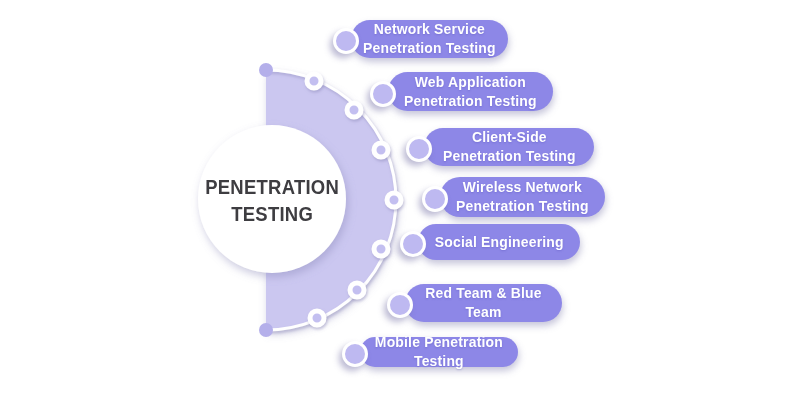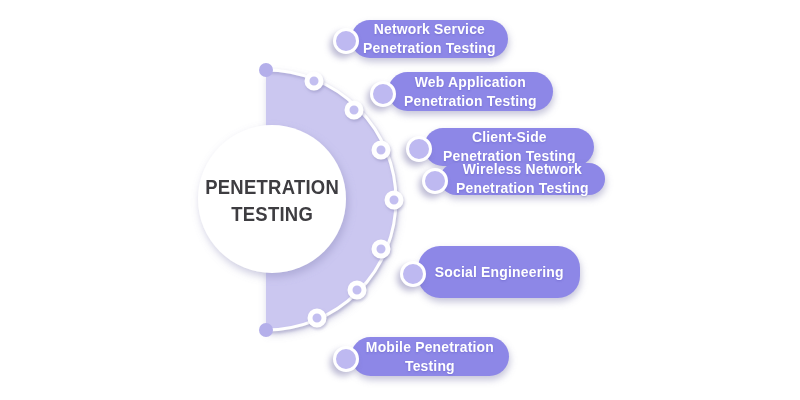--- a/index.html
+++ b/index.html
@@ -50,24 +50,24 @@
     left:-18px;top:calc(50% - 11px);
     width:20px;height:20px;
     border-radius:50%;
     background:var(--pill-dot,#BEB9F1);
     border:3px solid #ffffff;
     box-shadow:-3px 4px 6px rgba(108,104,160,.45);
   }
   .p1{left:351px;top:20px;width:157px;height:38px;}
   .p2{left:388px;top:72px;width:165px;height:39px;}
   .p3{left:424px;top:128px;width:170px;height:38px;text-align:center;}
-  .p4{left:440px;top:163px;width:165px;height:32px;}
-  .p5{left:418px;top:246px;width:162px;height:52px;text-align:right;}
+  .p4{left:440px;top:177px;width:165px;height:40px;}
+  .p5{left:418px;top:224px;width:162px;height:36px;text-align:right;}
   .p6{left:405px;top:284px;width:157px;height:38px;}
-  .p7{left:351px;top:337px;width:158px;height:39px;}
+  .p7{left:360px;top:337px;width:158px;height:30px;}
 
   .arcline{fill:none;stroke:#ffffff;stroke-width:3;}
   .ring{fill:var(--node-fill,#C3BFF0);stroke:#ffffff;stroke-width:5;}
 </style>
 </head>
 <body>
 
 <div class="stage">
 
   <svg width="800" height="400" viewBox="0 0 800 400">
@@ -124,20 +124,24 @@
     <span class="dot"></span>
     <span class="label">Wireless Network
 Penetration Testing</span>
   </div>
 
   <div class="pill p5">
     <span class="dot"></span>
     <span class="label">Social Engineering</span>
   </div>
 
+  <div class="pill p6">
+    <span class="dot"></span>
+    <span class="label">Red Team &amp; Blue Team</span>
+  </div>
 
   <div class="pill p7">
     <span class="dot"></span>
     <span class="label">Mobile Penetration
 Testing</span>
   </div>
 
 </div>
 
 </body></html>

